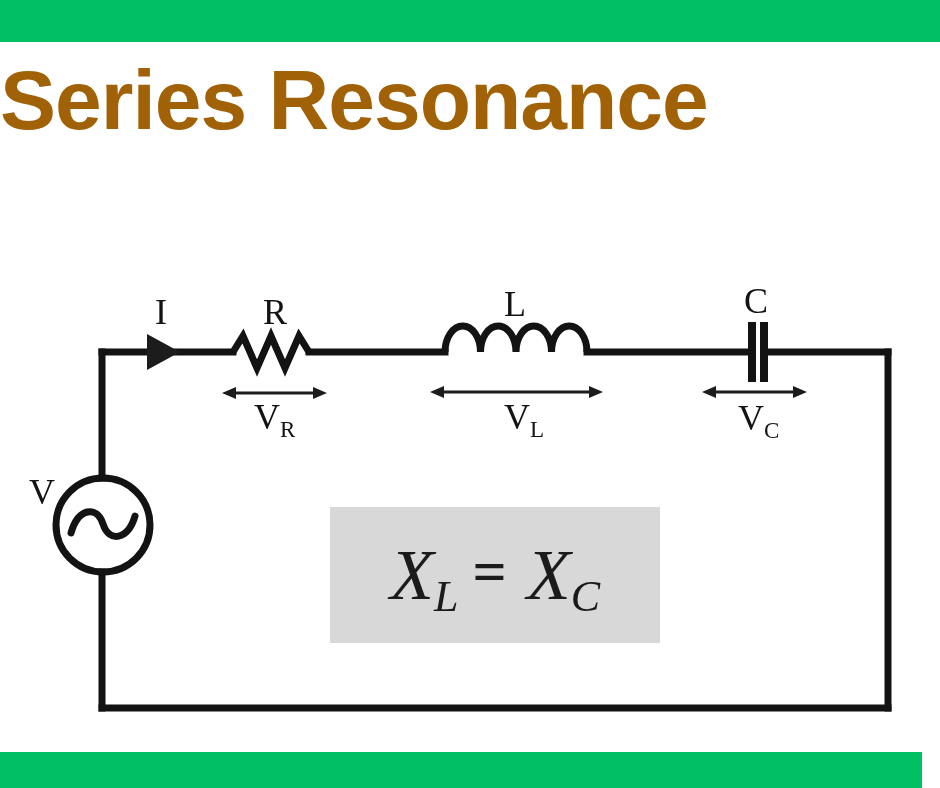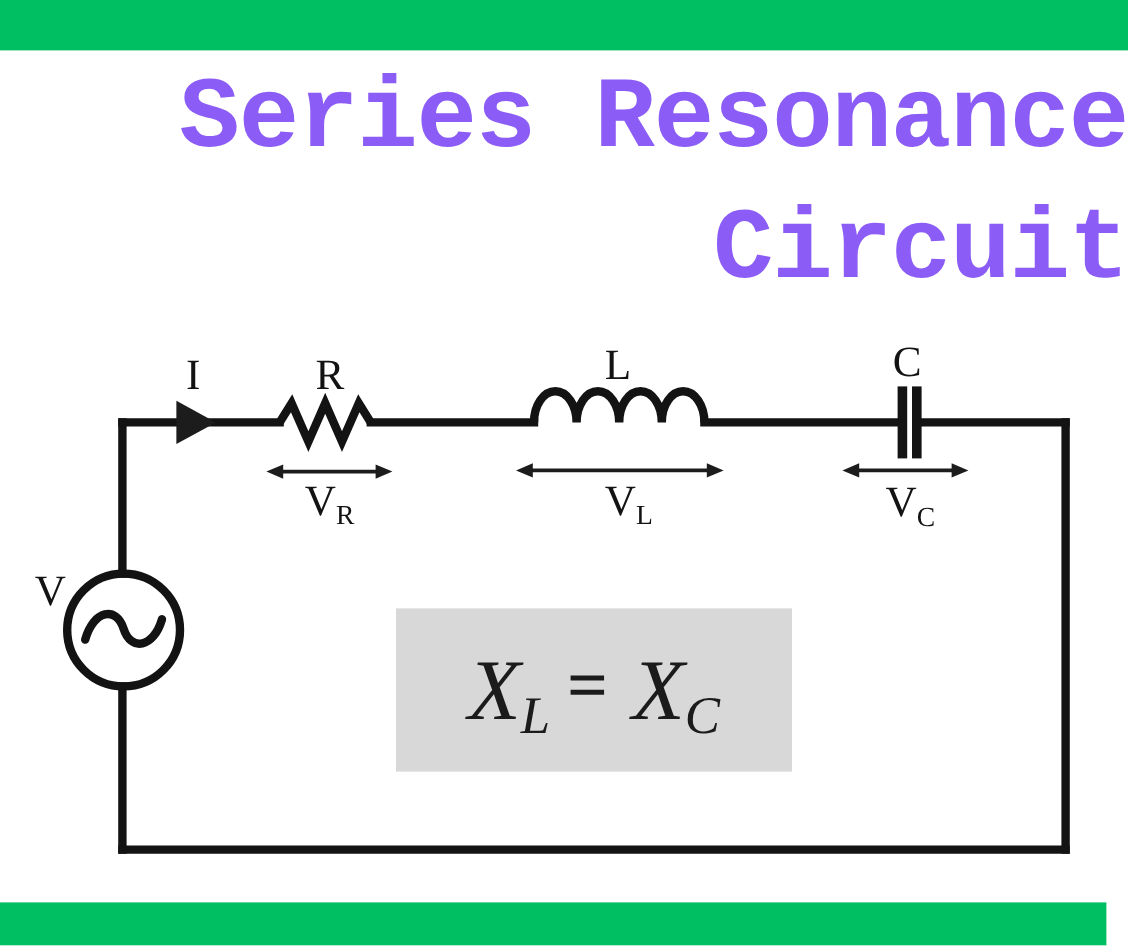--- a/index.html
+++ b/index.html
@@ -6,27 +6,27 @@
   html, body { width: 940px; height: 788px; background: #ffffff; overflow: hidden; }
   body { position: relative; font-family: "Liberation Sans", sans-serif; }
 
   .accent-bar { position: absolute; background: #00bf63; }
   .accent-bar.top { left: 0; top: 0; width: 940px; height: 42px; }
   .accent-bar.bottom { left: 0; top: 752px; width: 922px; height: 36px; }
 
   .page-title {
     position: absolute;
     top: 46px; left: 0; right: 0;
-    text-align: right;
-    font-family: Liberation Mono, monospace;
+    text-align: left;
+    font-family: Liberation Sans, sans-serif;
     font-weight: 900;
     font-size: 84px;
     line-height: 109px;
     letter-spacing: -1px;
-    color: #8b5cf6;
+    color: #a16207;
   }
   .page-title span { display: block; }
 
   svg.circuit { position: absolute; left: 0; top: 0; width: 940px; height: 788px; }
 
   .wire { stroke: #131313; stroke-width: 7; fill: none; stroke-linecap: square; }
   .symbol { stroke: #131313; stroke-width: 7; fill: none; stroke-linejoin: miter; }
   .plate { stroke: #131313; stroke-width: 8; fill: none; }
   .measure { stroke: #1c1c1c; stroke-width: 3; fill: none; }
   .head { fill: #1c1c1c; stroke: none; }
@@ -53,21 +53,20 @@
   .formula-box .small { font-size: 44px; line-height: 1; display: inline-block; transform: translateY(22px); }
   .formula-box .eq { font-size: 60px; font-style: normal; margin: 0 20px 8px 14px; font-weight: bold; }
 </style>
 </head>
 <body>
 
 <div class="accent-bar top"></div>
 
 <h1 class="page-title">
   <span>Series Resonance</span>
-  <span>Circuit</span>
 </h1>
 
 <svg class="circuit" viewBox="0 0 940 788">
 
   <path class="wire" d="M102,352 H148"></path>
   <path class="wire" d="M176,352 H233"></path>
   <path class="wire" d="M309,352 H445"></path>
   <path class="wire" d="M587,352 H746"></path>
   <path class="wire" d="M770,352 H888"></path>
   <path class="wire" d="M888,352 V708"></path>

